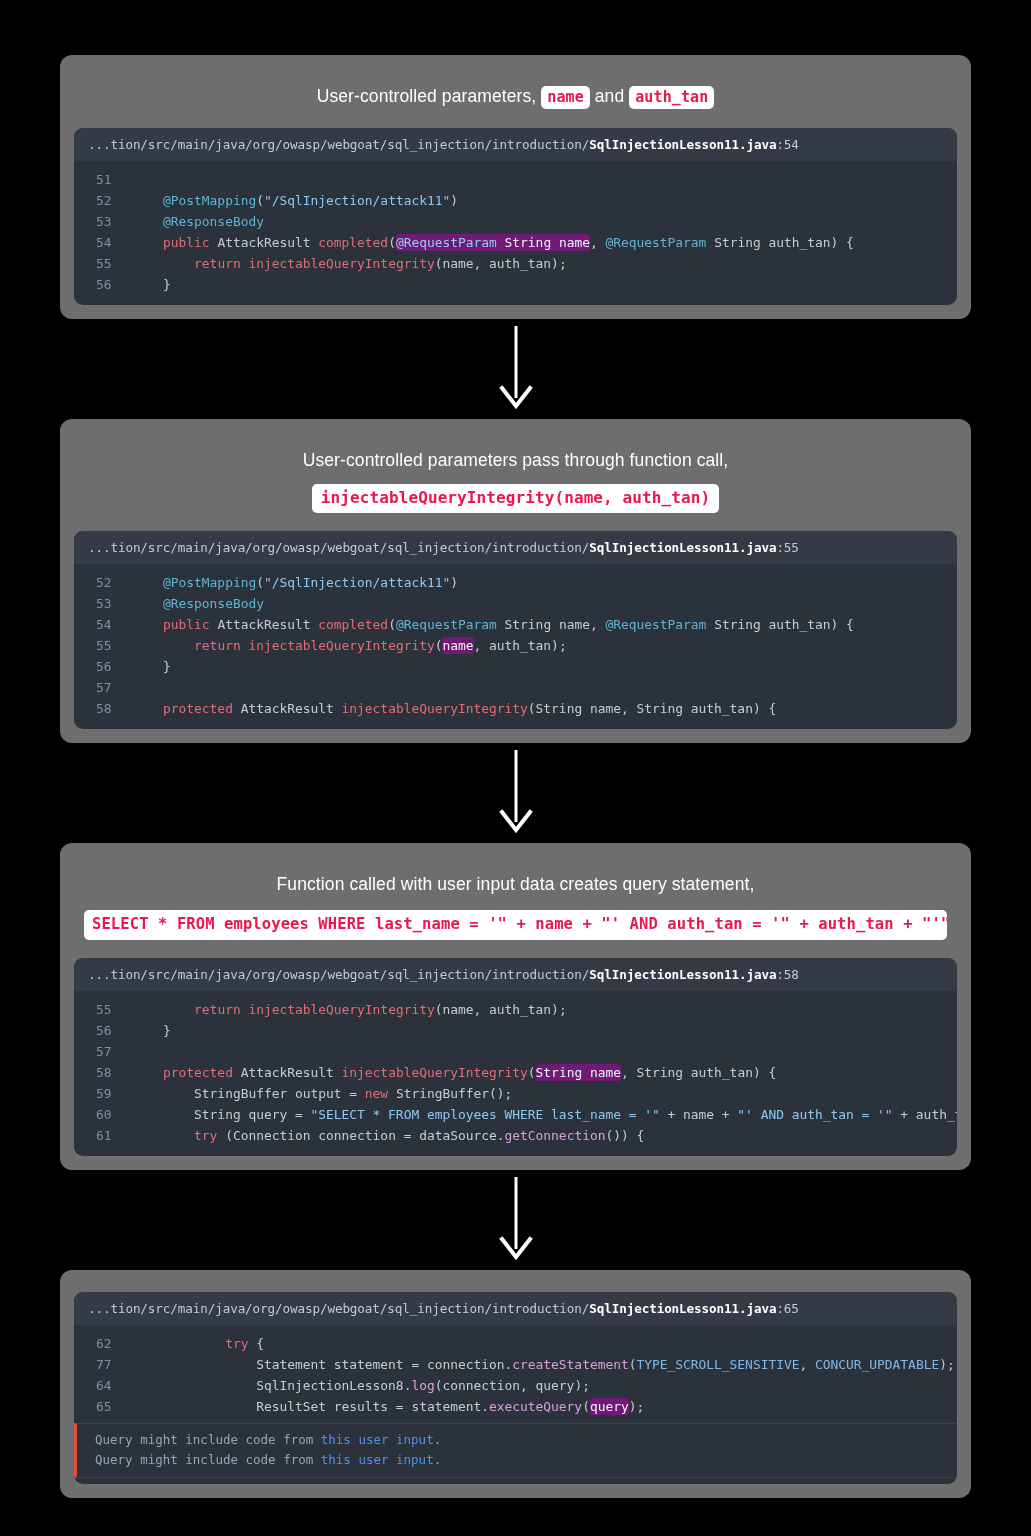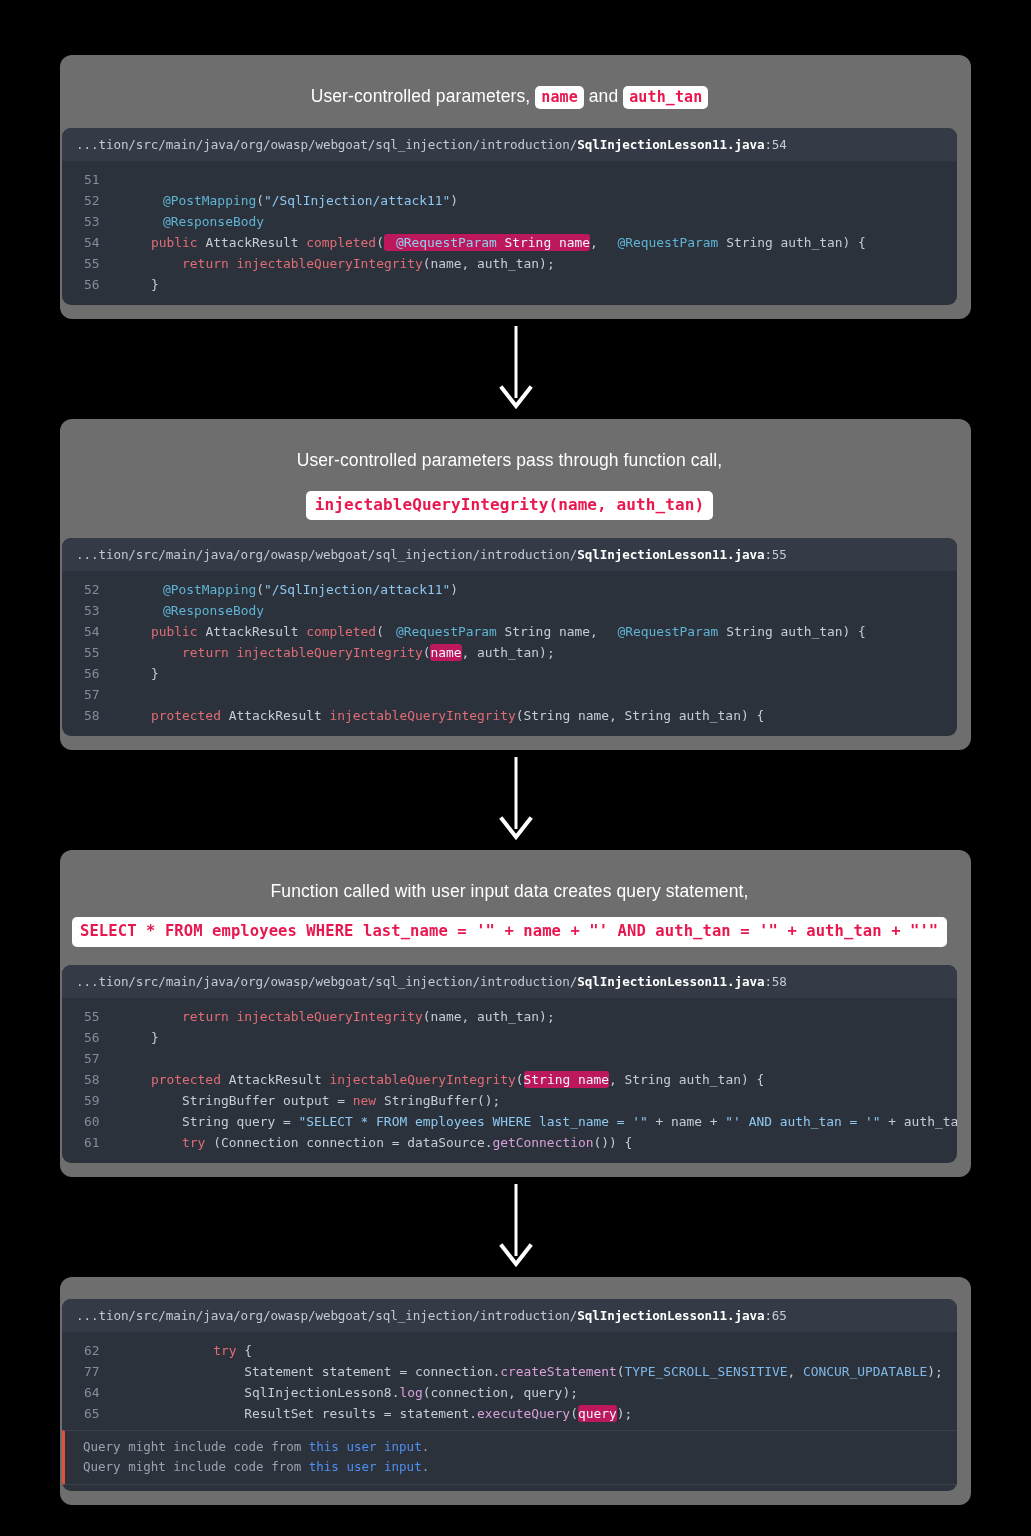--- a/index.html
+++ b/index.html
@@ -19,21 +19,21 @@
     padding-top: 55px;
     box-sizing: border-box;
   }
 
   
   .panel {
     width: 911px;
     margin: 0 auto;
     background: #6e6e6e;
     border-radius: 12px;
-    padding: 22px 14px 14px 2px;
+    padding: 22px 14px 14px 14px;
     box-sizing: border-box;
   }
 
   .panel-caption {
     text-align: center;
     color: #ffffff;
     font-size: 17.5px;
     line-height: 1.55;
     padding: 6px 10px 18px 10px;
     letter-spacing: 0.1px;
@@ -49,21 +49,21 @@
     font-size: 15px;
     font-weight: 700;
     border-radius: 5px;
     padding: 1px 6px 2px 6px;
     line-height: 1.35;
     vertical-align: middle;
     white-space: pre;
   }
   .chip-block {
     display: inline-block;
-    margin-top: 17px;
+    margin-top: 10px;
     font-size: 16px;
     padding: 3px 9px 4px 9px;
   }
   .chip-wide {
     display: block;
     margin: 12px 0 0 0;
     font-size: 15.5px;
     padding: 4px 8px 5px 8px;
     border-radius: 5px;
     text-align: left;
@@ -112,28 +112,28 @@
   }
   .code-text {
     color: #c6ccd6;
     white-space: pre;
     overflow: hidden;
     flex: 1;
   }
 
   
   .t-kw   { color: #e06c75; }          
-  .t-ann  { color: #5fb3d4; margin-left: 12px; }          
+  .t-ann  { color: #5fb3d4; }          
   .t-fn   { color: #e06c75; }          
   .t-str  { color: #8ec8f0; }
   .t-meth { color: #d8a0d8; }          
   .t-const{ color: #7fb8e8; }
   .t-plain{ color: #c6ccd6; }
   .hl {
-    background: #be185d;
+    background: #701a75;
     color: #e8eef6;
     border-radius: 3px;
     padding: 1px 0;
   }
   .hl .t-ann { color: #8fd0ef; }
   .hl .t-plain { color: #f0f4f8; }
 
   
   .warn-block {
     border-top: 1px solid #3b424d;

